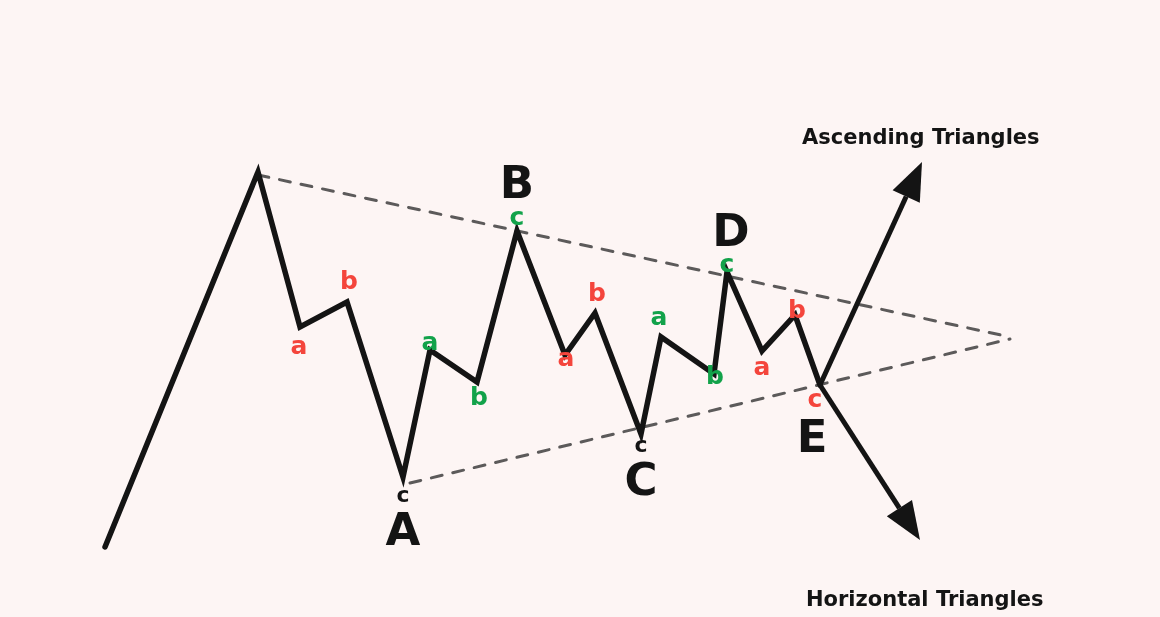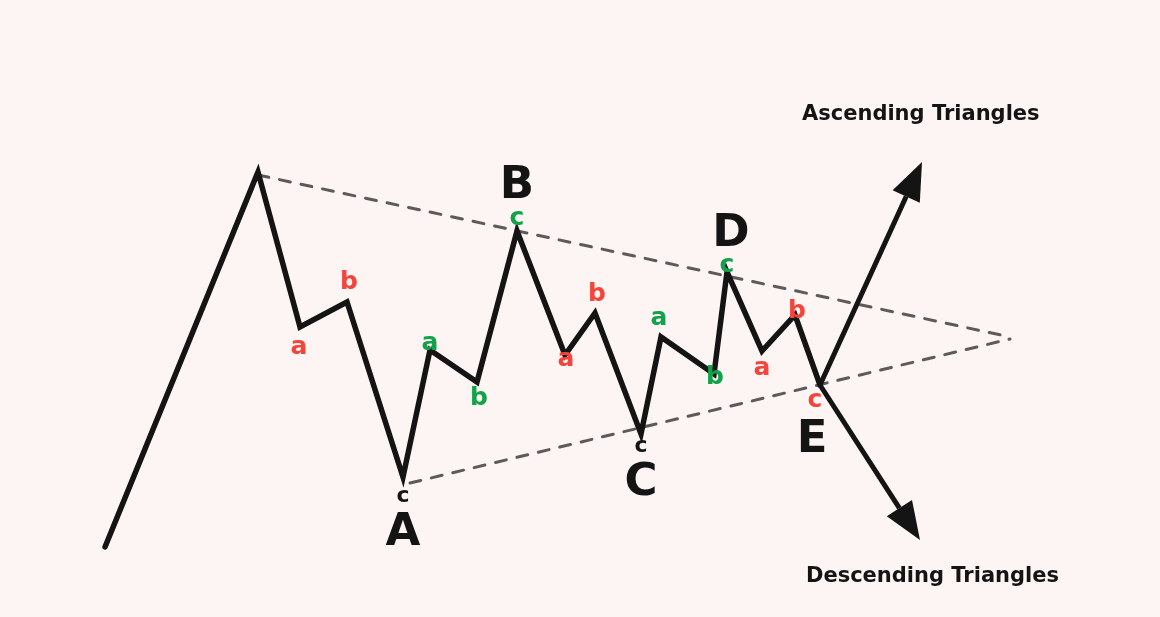--- a/index.html
+++ b/index.html
@@ -25,20 +25,21 @@
     font-weight: bold;
     color: #141414;
     letter-spacing: -0.3px;
   }
   .corner-label {
     position: absolute;
     font-size: 21px;
     font-weight: bold;
     color: #141414;
     white-space: nowrap;
+    margin-top: 24px;
   }
   #label-ascending { left: 802px; top: 101px; }
   #label-descending { left: 806px; top: 563px; }
   svg#diagram {
     position: absolute;
     left: 0;
     top: 0;
   }
   .wave-path {
     fill: none;
@@ -78,21 +79,21 @@
     text-anchor: middle;
   }
 </style>
 </head>
 <body>
 
 <div id="canvas">
 
 
   <div class="corner-label" id="label-ascending">Ascending Triangles</div>
-  <div class="corner-label" id="label-descending">Descending Triangles</div>
+  <div class="corner-label" id="label-descending">Horizontal Triangles</div>
 
   <svg id="diagram" width="1160" height="617">
     <g id="trendlines-group">
         <line x1="258" y1="175" x2="1010" y2="337" class="trendline"></line>
         <line x1="410" y1="483" x2="1010" y2="339" class="trendline"></line>
       </g>
     <g id="wave-group">
         <path d="M105 547 L258 172 L300 327 L347 302 L403 477 L430 350 L477 382 L517 231 L565 355 L595 313 L641 434 L661 337 L714 374 L727 272 L762 351 L795 315 L820 385" class="wave-path"></path>
       </g>
     <g id="arrows-group">

